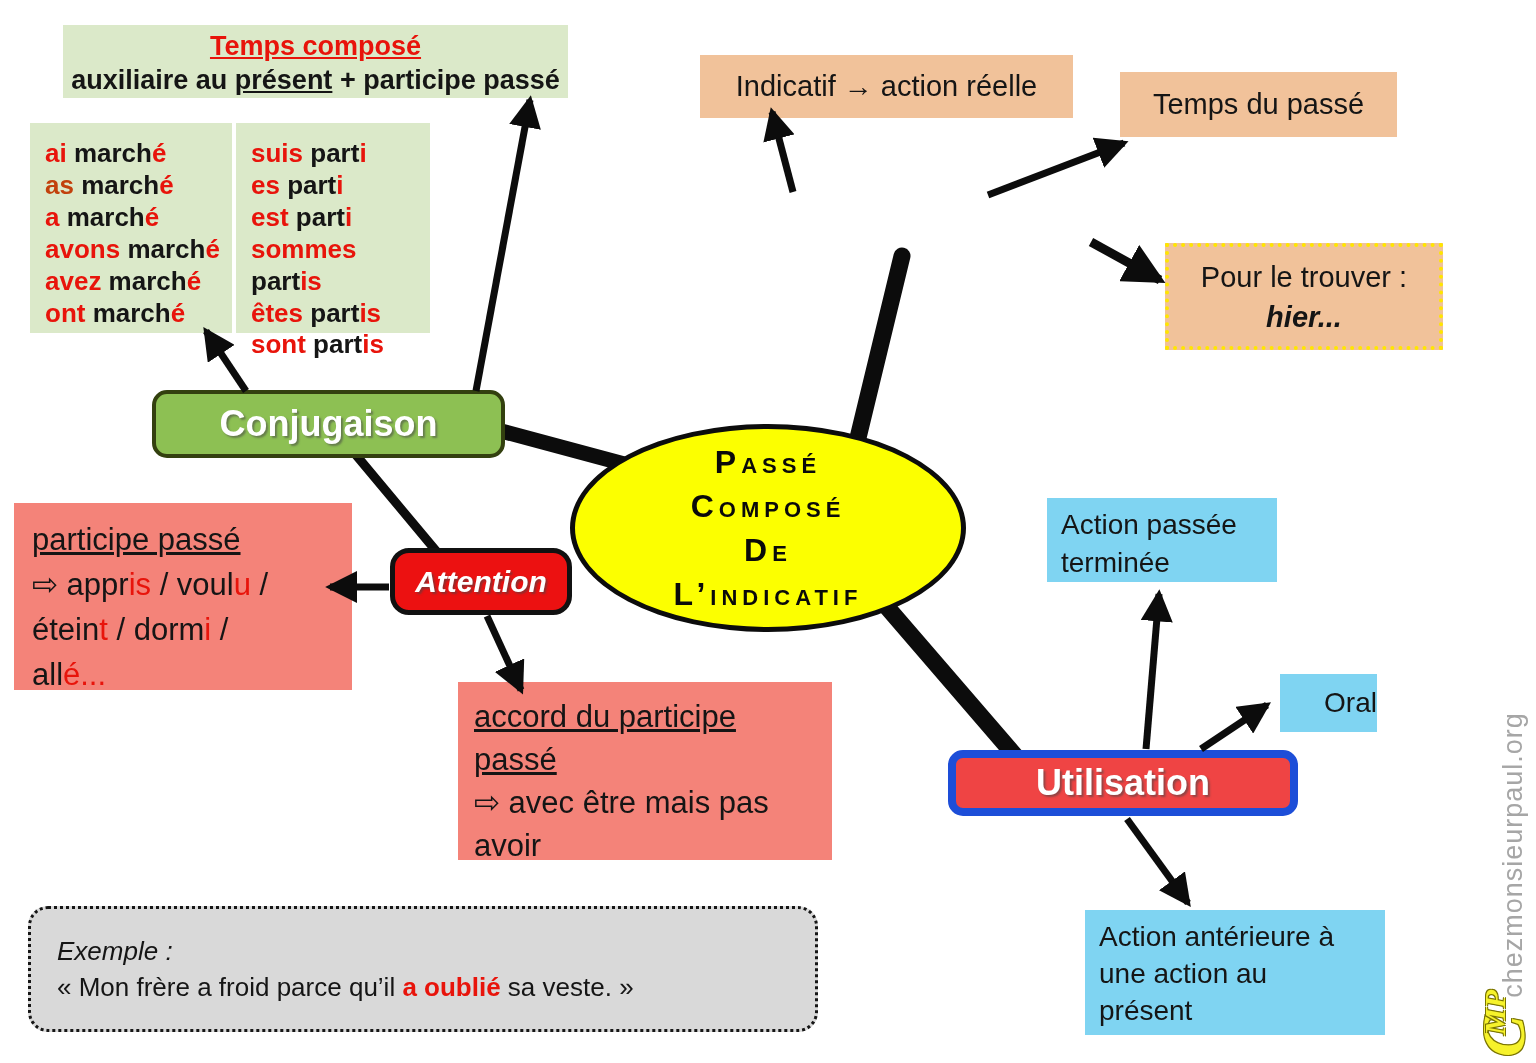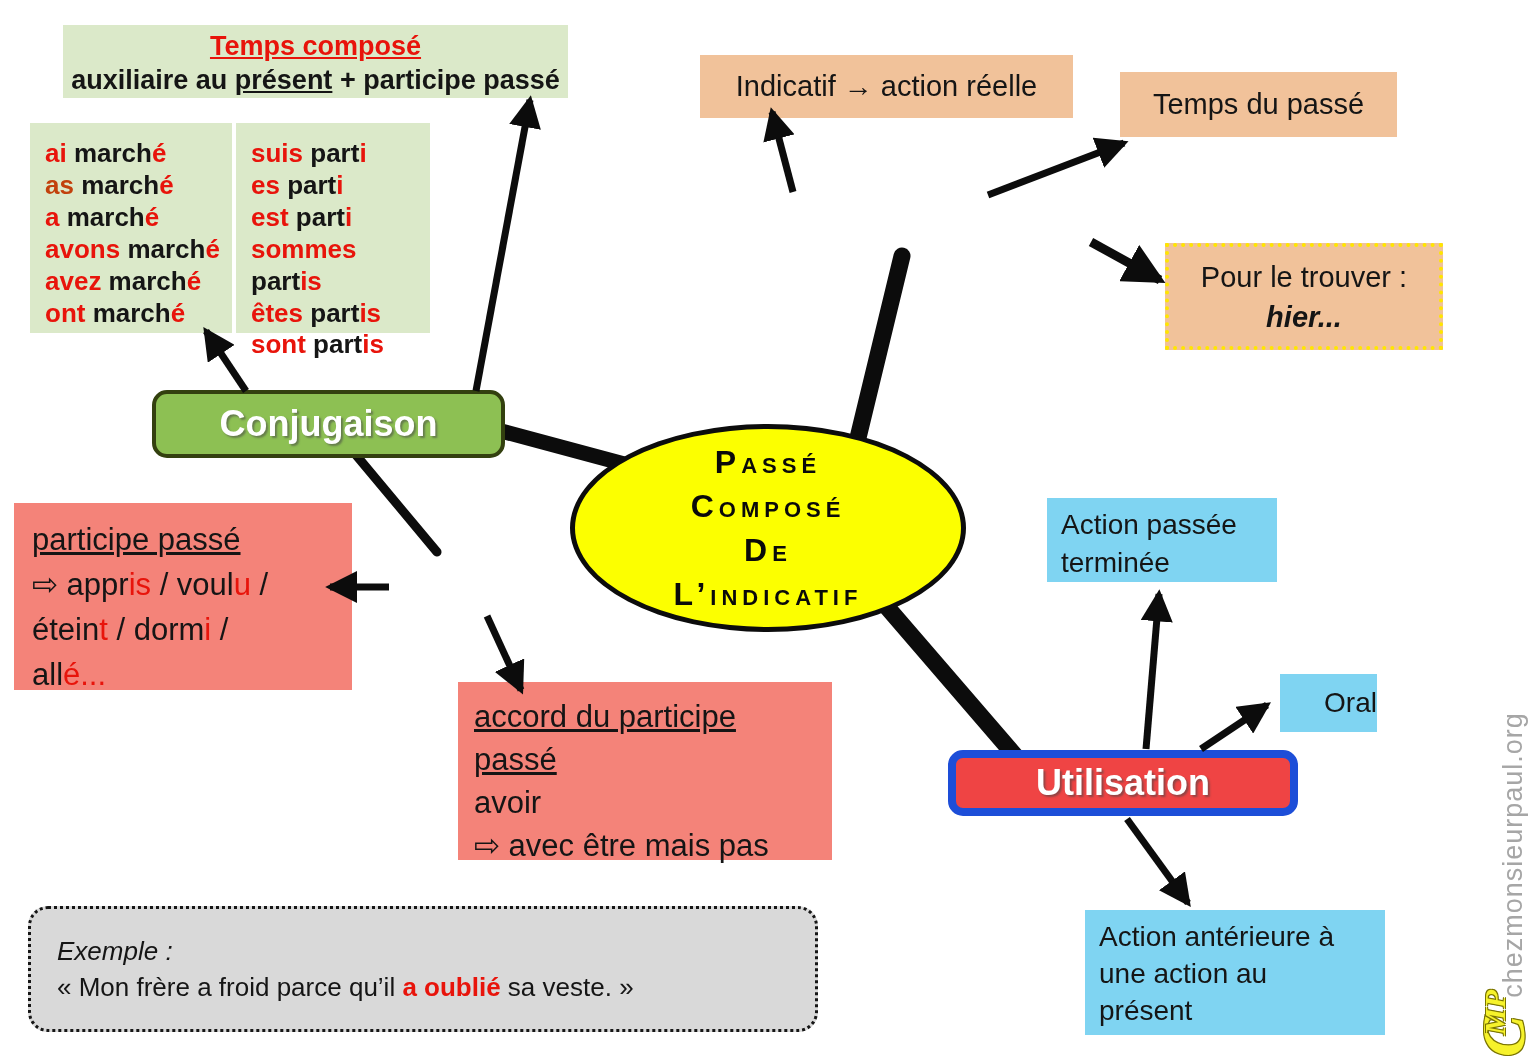--- a/index.html
+++ b/index.html
@@ -124,26 +124,29 @@
     <span>Conjugaison</span>
   </div>
 
   <div id="box-participe" class="box salmon">
     <div><span style="text-decoration: underline;">participe passé</span></div>
     <div><span>⇨ appr</span><span style="color: rgb(232, 20, 11);">is</span><span> / voul</span><span style="color: rgb(232, 20, 11);">u</span><span> /</span></div>
     <div><span>étein</span><span style="color: rgb(232, 20, 11);">t</span><span> / dorm</span><span style="color: rgb(232, 20, 11);">i</span><span> /</span></div>
     <div><span>all</span><span style="color: rgb(232, 20, 11);">é...</span></div>
   </div>
 
+  <div id="node-attention" class="box node">
+    <span>Attention</span>
+  </div>
 
   <div id="box-accord" class="box salmon">
     <div><span style="text-decoration: underline;">accord du participe</span></div>
     <div><span style="text-decoration: underline;">passé</span></div>
+    <div><span>⇨ avec être mais pas</span></div>
     <div><span>avoir</span></div>
-    <div><span>⇨ avec être mais pas</span></div>
   </div>
 
   <div id="box-exemple" class="box">
     <div class="ex1"><span style="font-style: italic;">Exemple :</span></div>
     <div class="ex2"><span>« Mon frère a froid parce qu’il </span><span style="color: rgb(232, 20, 11); font-weight: bold;">a oublié</span><span> sa veste. »</span></div>
   </div>
 
   <div id="ellipse" class="box">
     <div class="eline">Passé</div>
     <div class="eline">Composé</div>

